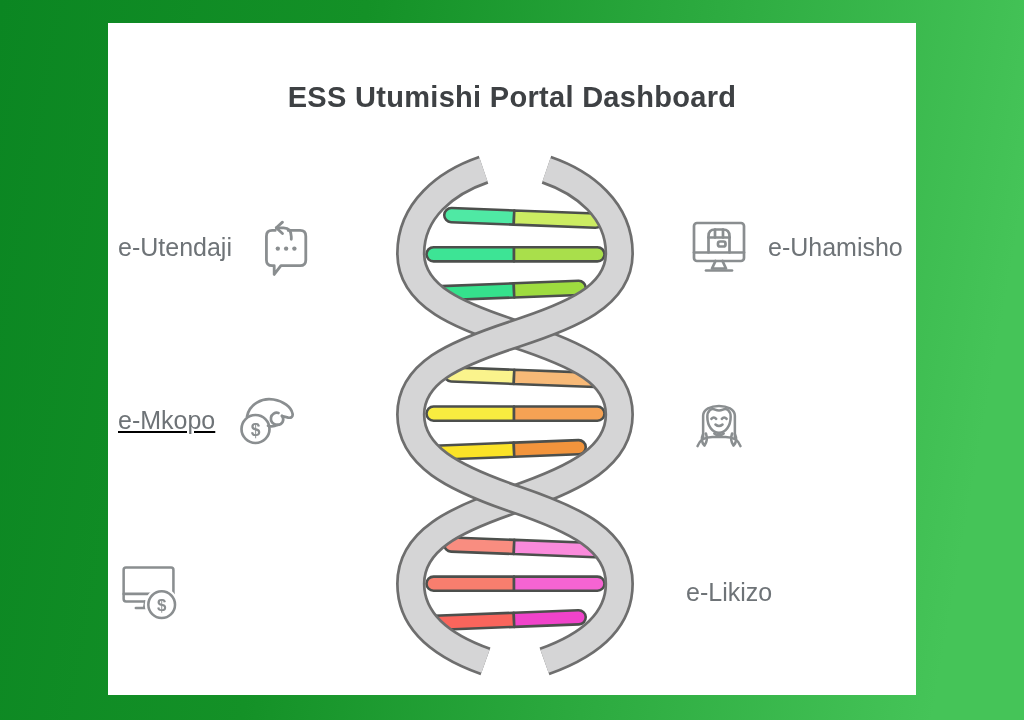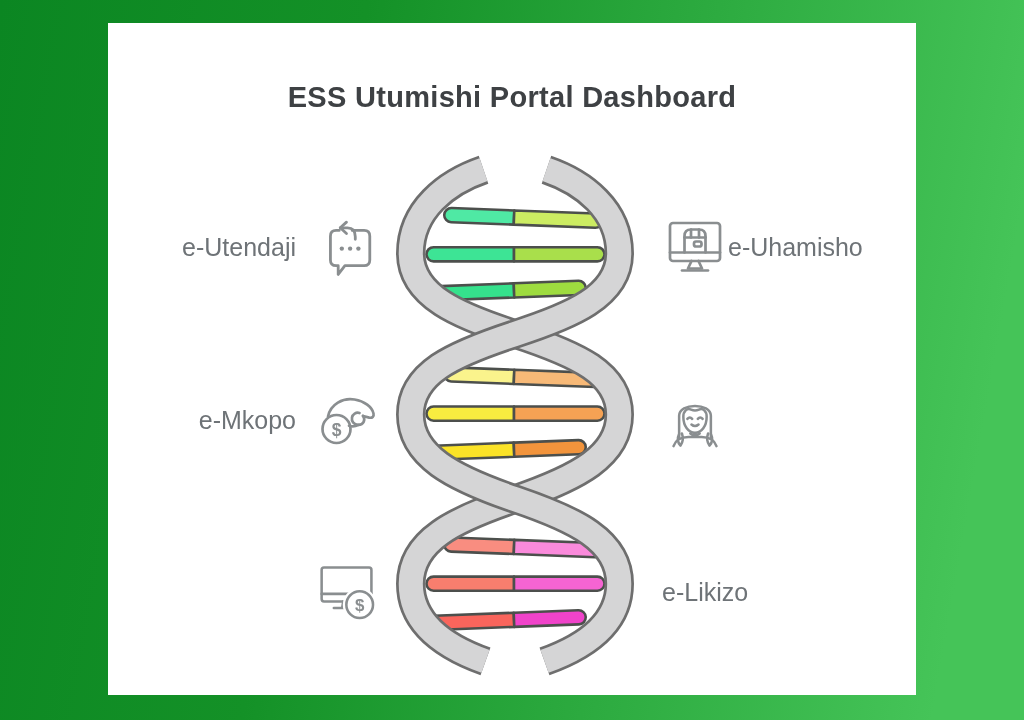--- a/index.html
+++ b/index.html
@@ -18,23 +18,23 @@
   .card{
     position:absolute; left:108px; top:23px; width:808px; height:672px;
     background:var(--card);
   }
   .title{
     position:absolute; left:108px; top:82px; width:808px;
     text-align:center; font-weight:bold; font-size:29px; line-height:1.1;
     letter-spacing:.3px; color:var(--title-text);
   }
   .row{position:absolute; height:100px; display:flex; align-items:center;}
-  .row.l{left:118px; width:260px; justify-content:flex-end; gap:20px;}
-  .row.r{left:662px; width:300px; justify-content:flex-start; text-align:right;}
-  .row.t1{top:197px;} .row.t2{top:370px;} .row.t3{top:542px;}
+  .row.l{left:118px; width:260px; gap:20px;}
+  .row.r{left:686px; width:300px; justify-content:flex-start; gap:16px;text-align:right;}
+  .row.t1{top:197px;} .row.t2{top:370px;text-decoration:underline;} .row.t3{top:542px;}
   .label{font-size:25px; color:var(--label-text); white-space:nowrap;}
   .iconbox{display:flex; justify-content:center; align-items:center; flex:0 0 auto; color:var(--icon-stroke);}
   .row.l .iconbox{width:62px;} .row.r .iconbox{width:66px;}
   .iconbox svg{fill:none; stroke:currentColor; stroke-width:2.7; stroke-linecap:round; stroke-linejoin:round;}
   .iconbox svg text{stroke:none;}
   #dna{position:absolute; left:397px; top:160px; width:236px; height:517px; overflow:visible;}
   .strand-edge{fill:none; stroke:var(--strand-stroke); stroke-width:30;}
   .strand-core{fill:none; stroke:var(--strand-fill); stroke-width:24.5;}
   .dna-bar-half{stroke:var(--bar-outline); stroke-width:2.6; stroke-linejoin:round;}
 </style>

